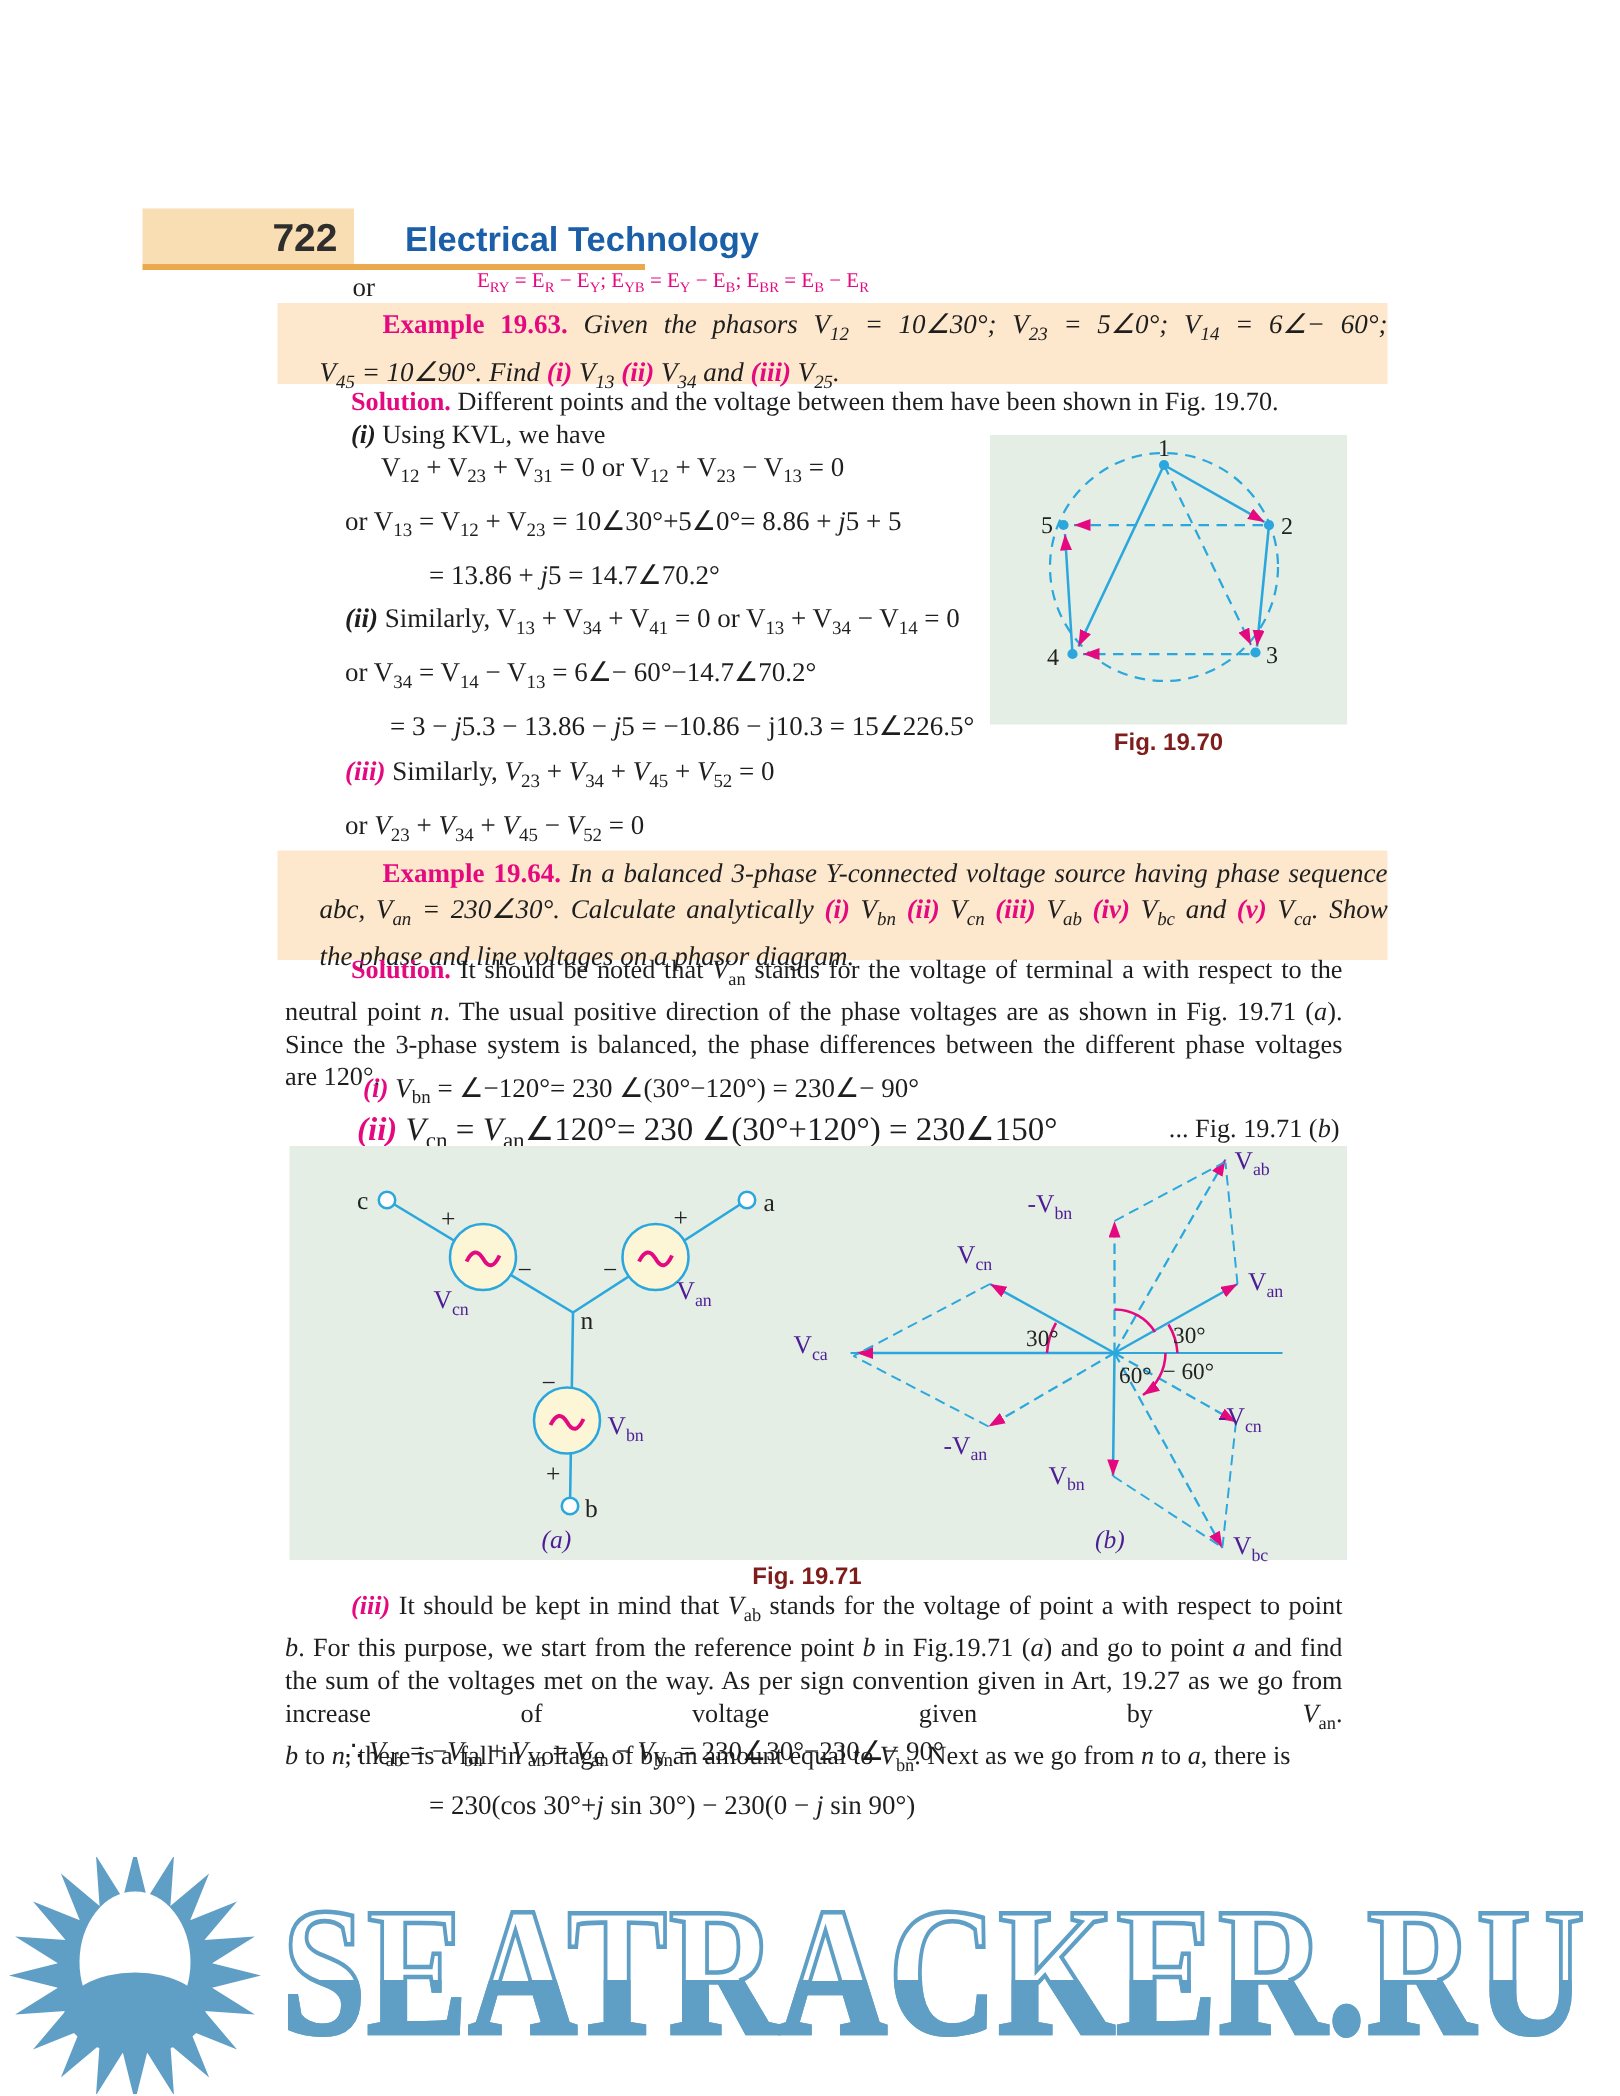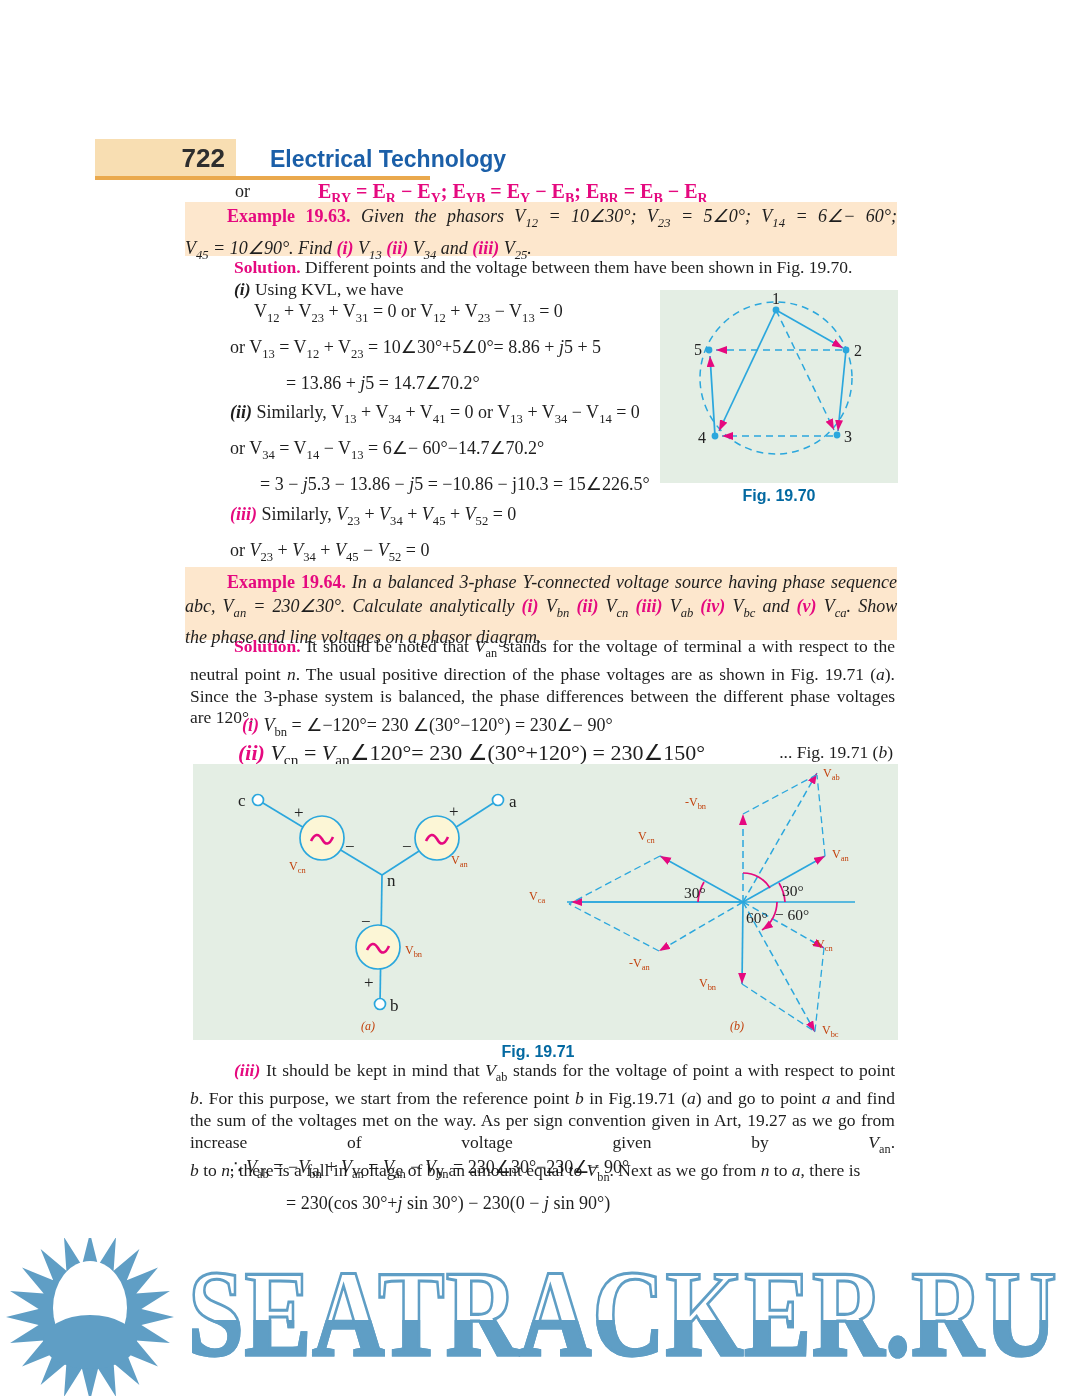--- a/index.html
+++ b/index.html
@@ -16,23 +16,23 @@
   .mag{color:#e5097f;}
   .hlab{color:#e5097f;font-weight:bold;font-style:normal;}
   sub{font-size:70%;}
   .serif-line{position:absolute;font-size:17.5px;line-height:22px;white-space:nowrap;}
   .block{position:absolute;font-size:17.5px;line-height:21.5px;}
   .block .line{text-align:justify;text-align-last:justify;}
   .block .line:last-child{text-align-last:left;}
   .eqs .line{white-space:nowrap;text-align:right;text-align-last:left;}
   
   .orline{position:absolute;left:235px;top:181px;font-size:18px;}
-  .orline .formula{position:absolute;left:83px;top:-1px;font-weight:bold;white-space:nowrap;font-size:20px;}
-  
-  .exbox{position:absolute;left:185px;width:712px;background:#fde7cd;font-style:italic;}
+  .orline .formula{position:absolute;left:83px;top:-1px;font-weight:normal;white-space:nowrap;font-size:14px;}
+  
+  .exbox{position:absolute;left:185px;width:712px;background:#fde7cd;font-style:italic;padding-left:28px;}
   .exbox .line{text-align:justify;text-align-last:justify;}
   .exbox .line:last-child{text-align-last:left;}
   .ex63{top:202px;height:52px;font-size:18px;line-height:25px;padding-top:2px;}
   .ex63 .line:first-child{text-indent:42px;}
   .ex64{top:567px;height:70px;font-size:18px;line-height:24px;padding-top:3px;}
   .ex64 .line:first-child{text-indent:42px;}
   
   .sol63-head{left:190px;top:256px;width:707px;}
   .sol63-head{text-indent:44px;}
   .sol63-kvl{left:190px;top:278px;}
@@ -45,25 +45,25 @@
   .eq63 .line:nth-child(5){padding-left:40px;}
   .eq63 .line:nth-child(6){padding-left:70px;}
   .eq63 .line:nth-child(7){padding-left:40px;}
   .eq63 .line:nth-child(8){padding-left:40px;}
   .eq63 .line:nth-child(9){padding-left:40px;}
   .eq63 .line:nth-child(10){padding-left:24px;}
   
   .figbox{position:absolute;background:#e4eee4;}
   .fig70{left:660px;top:290px;width:238px;height:193px;}
   .figcap{position:absolute;font-family:"Liberation Sans",sans-serif;font-weight:bold;
-          font-size:16px;color:#0369a1;text-align:center;}
+          font-size:16px;color:#7f1d1d;text-align:center;}
   .cap70{left:660px;top:487px;width:238px;}
   .cap71{left:193px;top:1043px;width:690px;}
   .fig71{left:193px;top:764px;width:705px;height:276px;}
-  .flabel{position:absolute;font-size:12px;line-height:17px;color:#c2410c;white-space:nowrap;}
+  .flabel{position:absolute;font-size:17px;line-height:17px;color:#4c1d95;white-space:nowrap;}
   .flabel.it{font-style:italic;}
   .ang{position:absolute;font-size:15.5px;color:#222;white-space:nowrap;}
   
   .sol64{left:190px;top:636px;width:705px;}
   .sol64 .line:first-child{text-indent:44px;}
   .eq64i{left:190px;top:714px;font-size:18px;}
   .eq64i{padding-left:52px;}
   .eq64ii{left:190px;top:742px;font-size:22px;}
   .eq64ii{padding-left:48px;}
   .eq64note{position:absolute;right:187px;top:742px;font-size:17.5px;}

